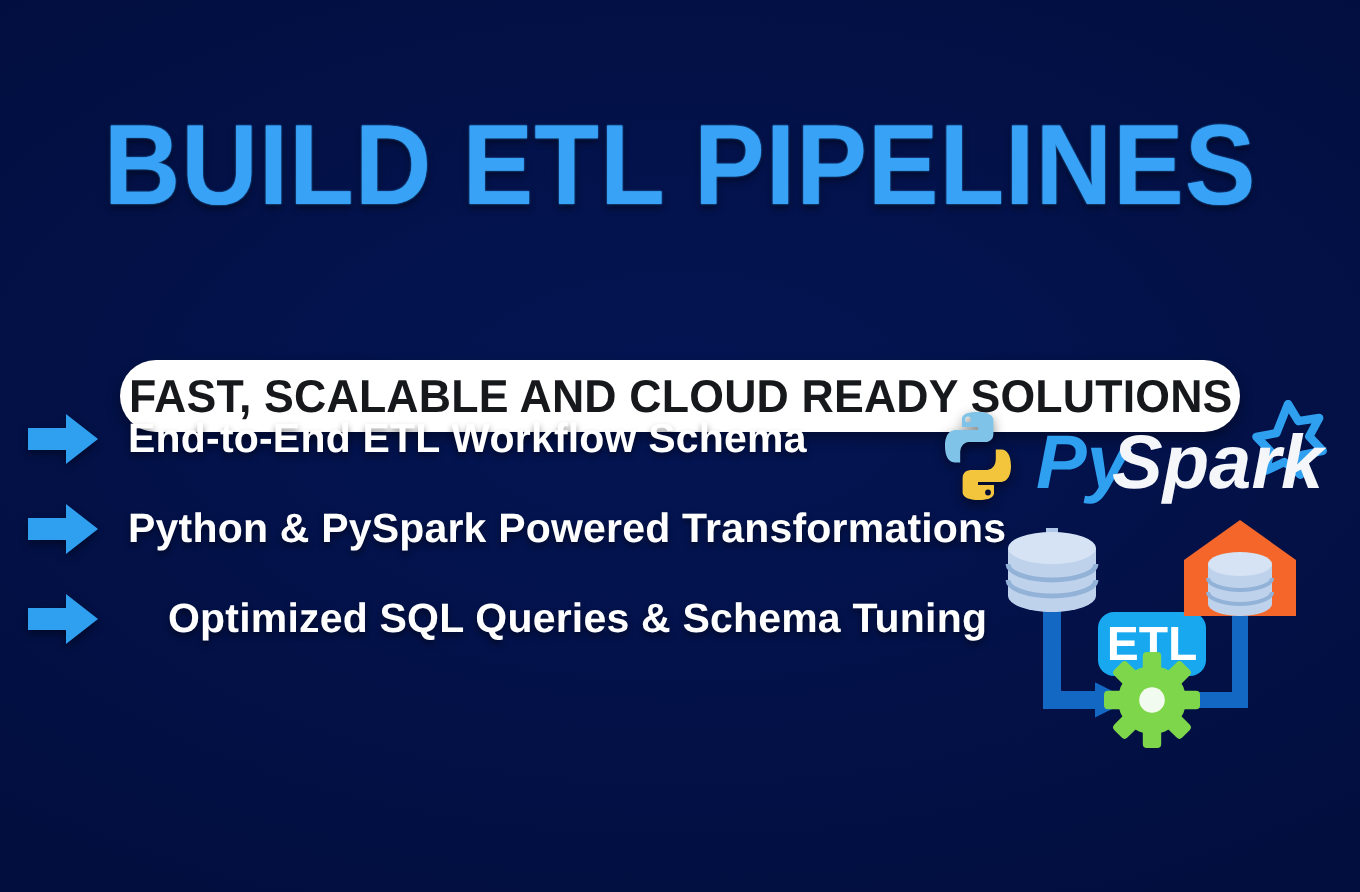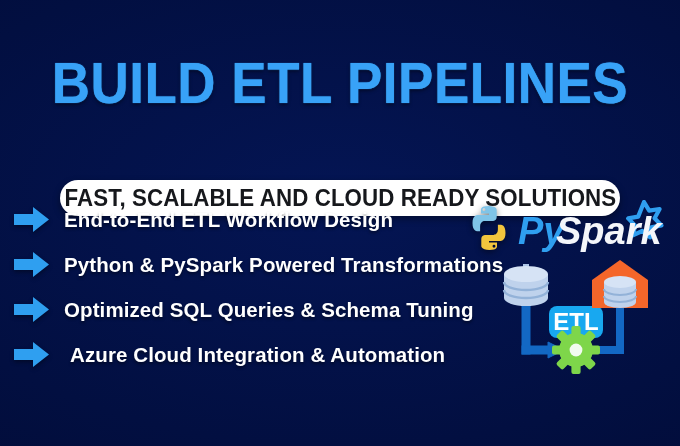--- a/index.html
+++ b/index.html
@@ -86,21 +86,21 @@
     font-family: "Liberation Sans", sans-serif;
     font-weight: bold;
     font-size: 20.5px;
     letter-spacing: 0.1px;
     color: #ffffff;
     white-space: nowrap;
     text-shadow: 0 2px 3px rgba(0,0,0,0.45);
   }
   .r0 .bullet-label { padding-left: 2px; }
   .r1 .bullet-label { padding-left: 2px; }
-  .r2 .bullet-label { padding-left: 2px; }
+  .r2 .bullet-label { padding-left: 2px; margin-left: 20px; }
   .r3 .bullet-label { padding-left: 8px; }
 
   
   #pyspark-logo {
     position: absolute;
     left: 464px;
     top: 200px;
     width: 212px;
     height: 58px;
   }
@@ -139,43 +139,37 @@
   <div id="pill">
     <span id="pill-text">FAST, SCALABLE AND CLOUD READY SOLUTIONS</span>
   </div>
 
   <div id="bullets">
 
     <div class="bullet-row r0">
       <svg class="arrow-icon" viewBox="0 0 36 27">
         <path d="M0 8 L19 8 L19 1 L35 13.5 L19 26 L19 19 L0 19 Z" fill="#2f9ff0"></path>
       </svg>
-      <span class="bullet-label">End-to-End ETL Workflow Design</span>
+      <span class="bullet-label">End-to-End ETL Workflow Schema</span>
     </div>
 
     <div class="bullet-row r1">
       <svg class="arrow-icon" viewBox="0 0 36 27">
         <path d="M0 8 L19 8 L19 1 L35 13.5 L19 26 L19 19 L0 19 Z" fill="#2f9ff0"></path>
       </svg>
       <span class="bullet-label">Python &amp; PySpark Powered Transformations</span>
     </div>
 
     <div class="bullet-row r2">
       <svg class="arrow-icon" viewBox="0 0 36 27">
         <path d="M0 8 L19 8 L19 1 L35 13.5 L19 26 L19 19 L0 19 Z" fill="#2f9ff0"></path>
       </svg>
       <span class="bullet-label">Optimized SQL Queries &amp; Schema Tuning</span>
     </div>
 
-    <div class="bullet-row r3">
-      <svg class="arrow-icon" viewBox="0 0 36 27">
-        <path d="M0 8 L19 8 L19 1 L35 13.5 L19 26 L19 19 L0 19 Z" fill="#2f9ff0"></path>
-      </svg>
-      <span class="bullet-label">Azure Cloud Integration &amp; Automation</span>
-    </div>
 
   </div>
 
   <div id="pyspark-logo">
 
     <svg id="python-mark" viewBox="0 0 100 100">
       <path d="M49 6 C33 6 34 13 34 13 l0 8 16 0 0 3 -22 0 c0 0 -11 -1.2 -11 16 0 17 9.6 16.4 9.6 16.4 l5.6 0 0 -9 C32.2 36 41 36 41 36 l16 0 c0 0 8.4 .14 8.4 -8.1 l0 -13.6 C65.4 14.3 66.6 6 49 6 Z M40 10.6 a2.9 2.9 0 1 1 0 5.8 2.9 2.9 0 0 1 0 -5.8 Z" fill="#7fc4e8"></path>
       <path d="M51 94 c16 0 15 -7 15 -7 l0 -8 -16 0 0 -3 22 0 c0 0 11 1.2 11 -16 0 -17 -9.6 -16.4 -9.6 -16.4 l-5.6 0 0 9 C67.8 64 59 64 59 64 l-16 0 c0 0 -8.4 -.14 -8.4 8.1 l0 13.6 C34.6 85.7 33.4 94 51 94 Z M60 89.4 a2.9 2.9 0 1 1 0 -5.8 2.9 2.9 0 0 1 0 5.8 Z" fill="#f2c53d"></path>
     </svg>
 

